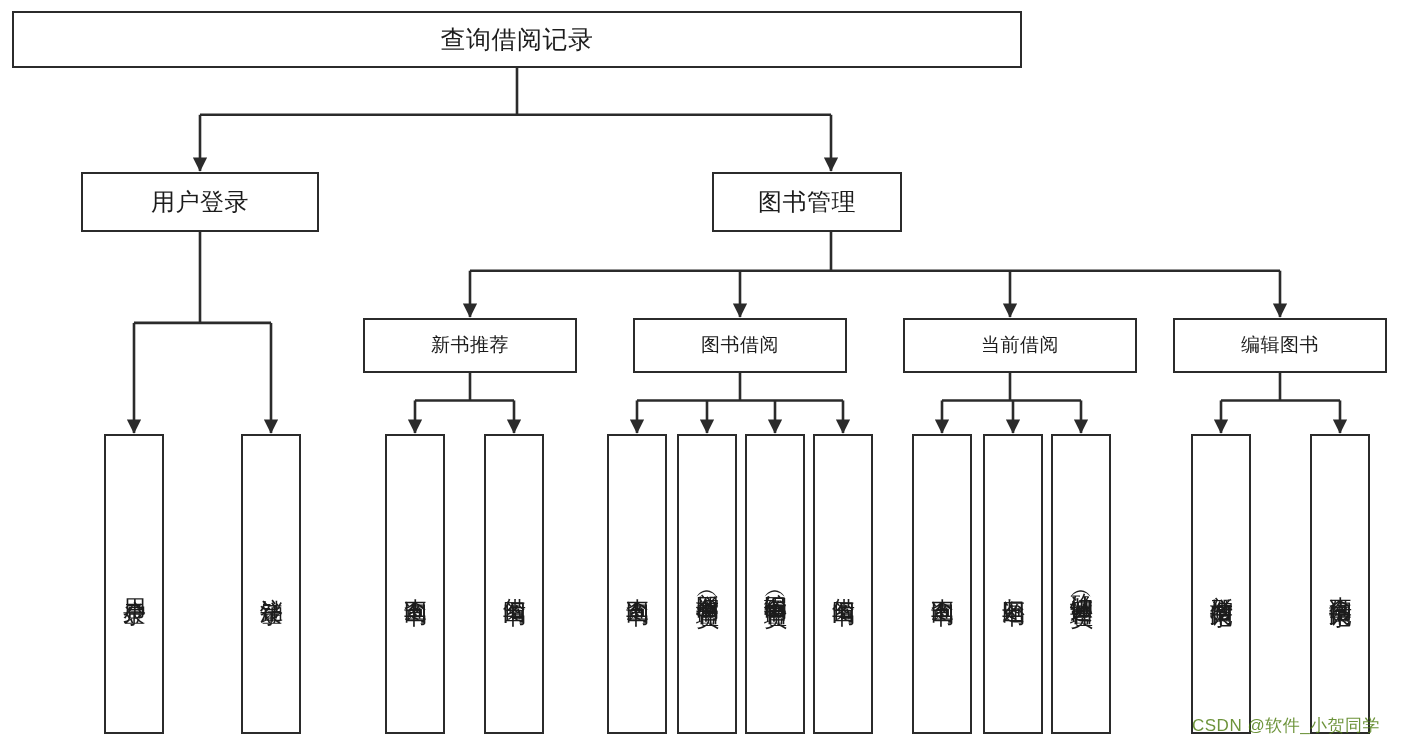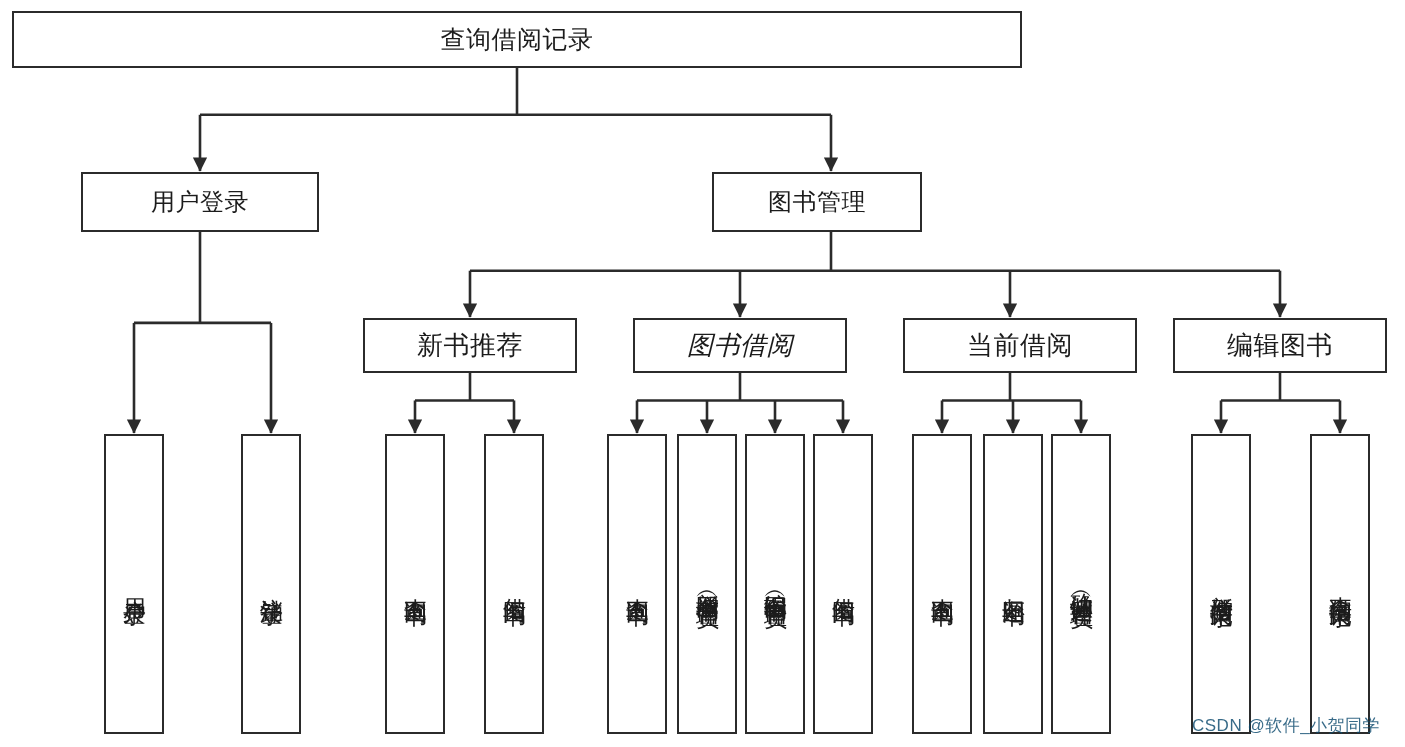--- a/index.html
+++ b/index.html
@@ -36,34 +36,34 @@
   }
   .node-label {
     display: block;
     text-align: center;
     line-height: 1.18;
     letter-spacing: 0.5px;
     white-space: nowrap;
   }
   .level-0 .node-label { font-size: 25px; }
   .level-1 .node-label { font-size: 24px; }
-  .level-2 .node-label { font-size: 26px; }
+  .level-2 .node-label { font-size: 19px; }
   .leaf .node-label {
     writing-mode: vertical-rl;
     text-orientation: upright;
     font-size: 23px;
     line-height: 1.12;
     letter-spacing: 2px;
     white-space: normal;
     max-height: 100%;
   }
   .watermark {
     position: absolute;
     font-size: 17px;
-    color: #0c4a6e;
+    color: #4d7c0f;
     opacity: 0.82;
     white-space: nowrap;
     letter-spacing: 0.5px;
     pointer-events: none;
   }
 </style>
 </head>
 <body>
 
 <div id="diagram-root">
@@ -111,27 +111,27 @@
       </g>
   </svg>
 
   <div id="node-layer">
       <div class="node-box level-0" style="left: 12px; top: 11px; width: 1010px; height: 57px;">
         <span class="node-label">查询借阅记录</span>
       </div>
       <div class="node-box level-1" style="left: 81px; top: 172px; width: 238px; height: 60px;">
         <span class="node-label">用户登录</span>
       </div>
-      <div class="node-box level-1" style="left: 712px; top: 172px; width: 210px; height: 60px;">
+      <div class="node-box level-1" style="left: 712px; top: 172px; width: 190px; height: 60px;">
         <span class="node-label">图书管理</span>
       </div>
       <div class="node-box level-2" style="left: 363px; top: 318px; width: 214px; height: 55px;">
         <span class="node-label">新书推荐</span>
       </div>
-      <div class="node-box level-2" style="left: 633px; top: 318px; width: 214px; height: 55px; font-style: italic;">
+      <div class="node-box level-2" style="left: 633px; top: 318px; width: 214px; height: 55px;">
         <span class="node-label">图书借阅</span>
       </div>
       <div class="node-box level-2" style="left: 903px; top: 318px; width: 234px; height: 55px;">
         <span class="node-label">当前借阅</span>
       </div>
       <div class="node-box level-2" style="left: 1173px; top: 318px; width: 214px; height: 55px;">
         <span class="node-label">编辑图书</span>
       </div>
       <div class="node-box level-3 leaf" style="left: 104px; top: 434px; width: 60px; height: 300px;">
         <span class="node-label">用户登录</span>

